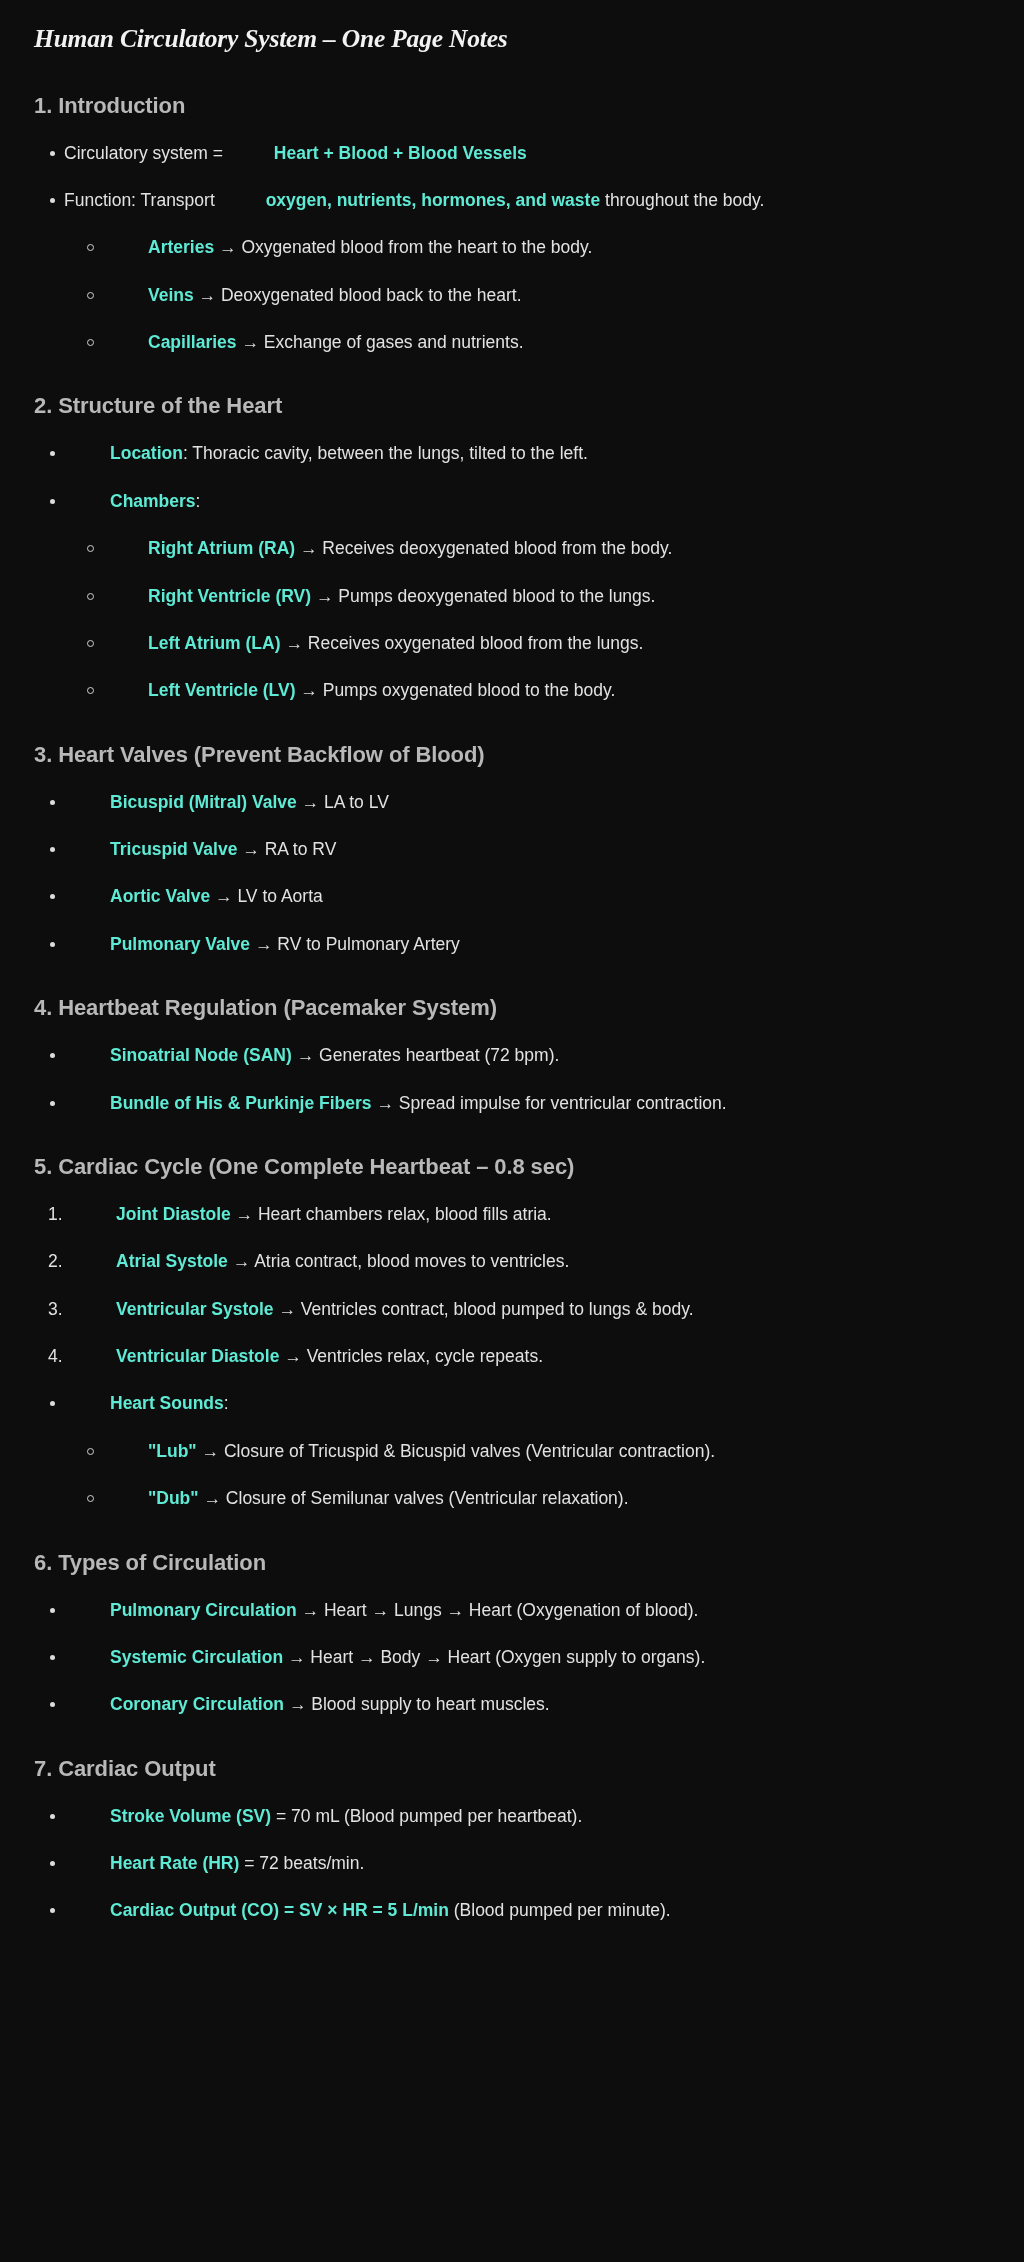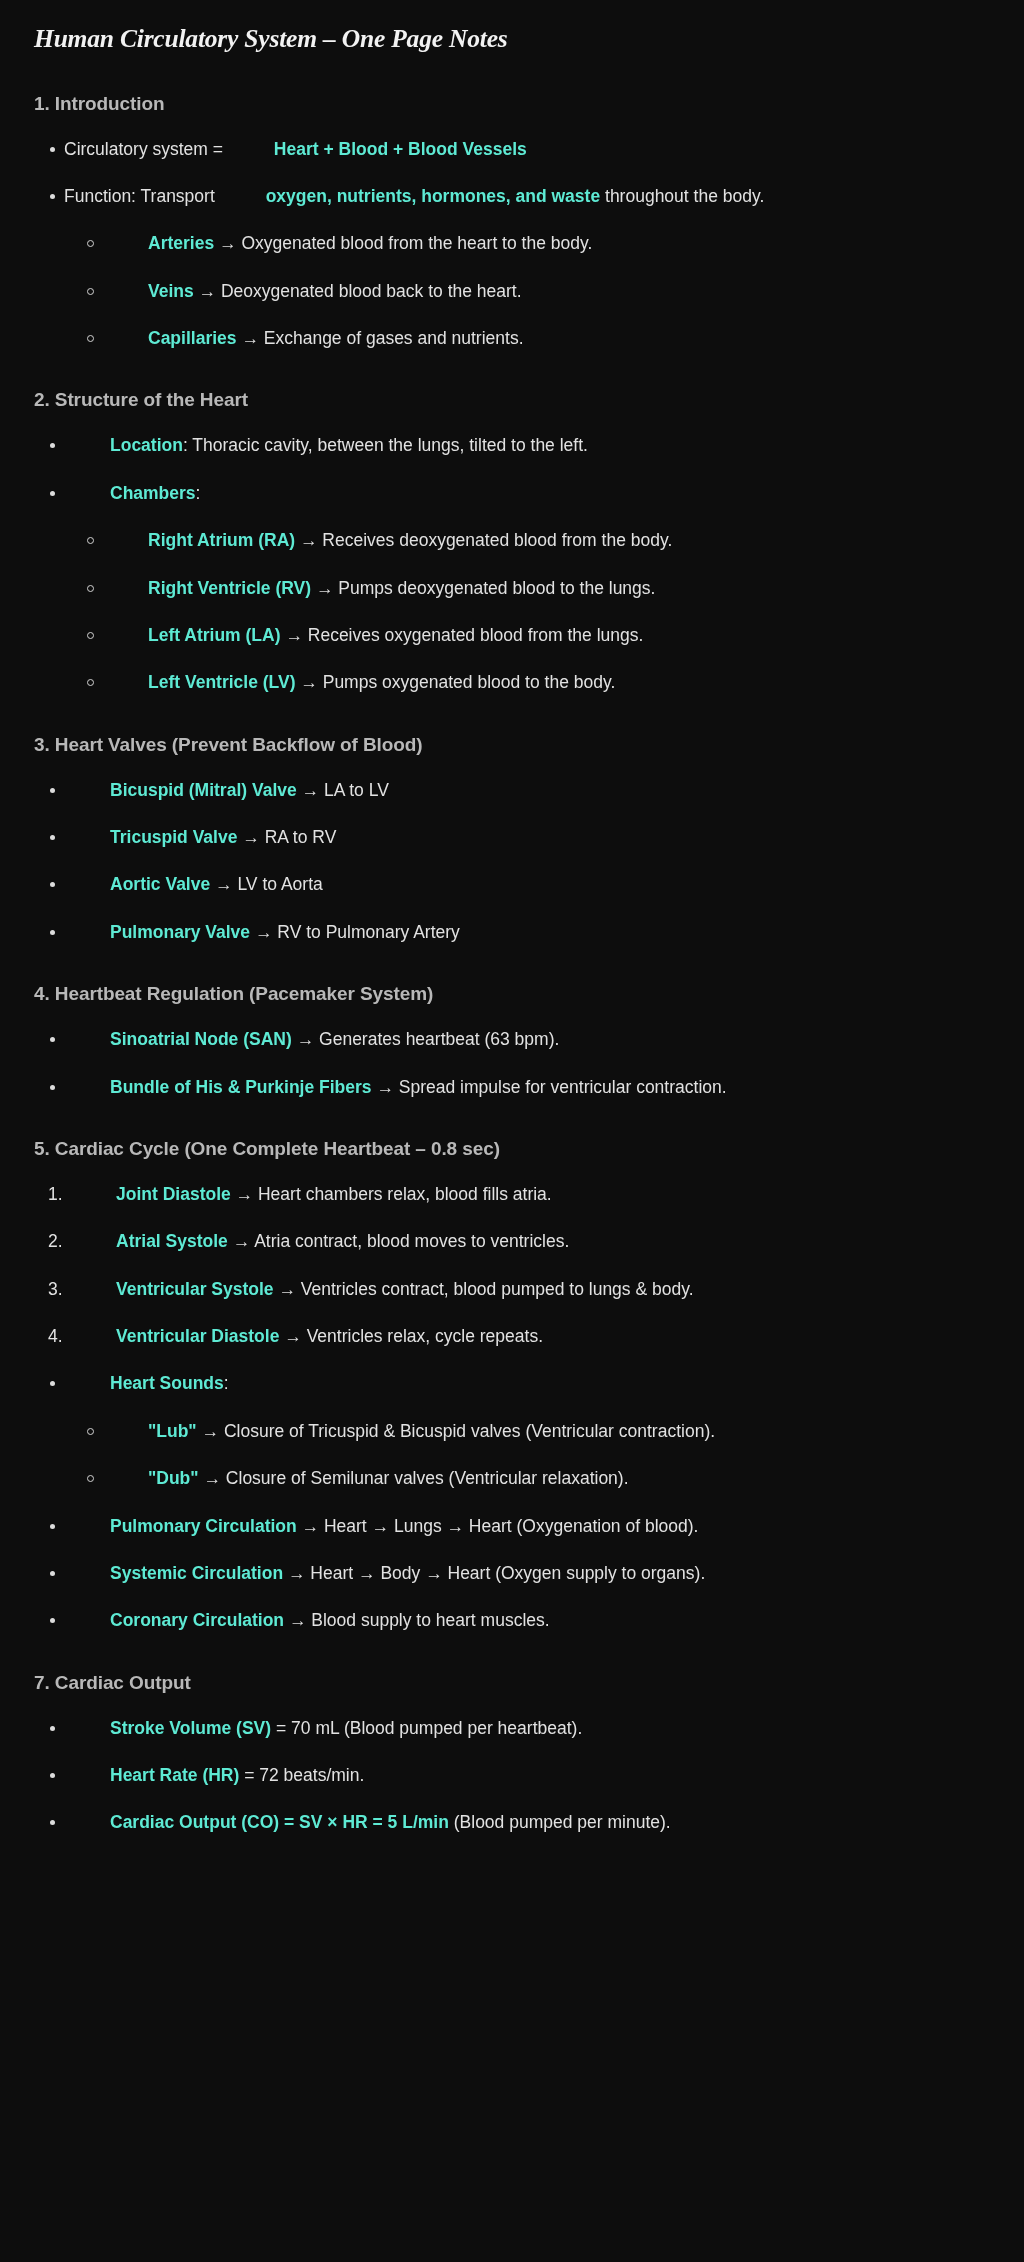--- a/index.html
+++ b/index.html
@@ -28,21 +28,21 @@
     color: #f2f2f2;
     letter-spacing: -0.2px;
     margin: 10px 0 0 8px;
     line-height: 1.2;
     font-family: Liberation Serif, serif;
   }
 
   
   .section { margin-top: 0; }
   .section-heading {
-    font-size: 19px;
+    font-size: 22px;
     font-weight: 600;
     color: #b8b8b8;
     margin: 38px 0 0 8px;
     letter-spacing: -0.1px;
   }
 
   
   ul.level1, ol.level1 {
     list-style: none;
     margin: 22px 0 0 0;
@@ -195,21 +195,21 @@
       <li class="bullet-item">
         <strong>Pulmonary Valve</strong><span class="arrow"> → </span><span>RV to Pulmonary Artery</span>
       </li>
     </ul>
   </div>
 
   <div class="section">
     <div class="section-heading">4. Heartbeat Regulation (Pacemaker System)</div>
     <ul class="level1">
       <li class="bullet-item">
-        <strong>Sinoatrial Node (SAN)</strong><span class="arrow"> → </span><span>Generates heartbeat (63 bpm).</span>
+        <strong>Sinoatrial Node (SAN)</strong><span class="arrow"> → </span><span>Generates heartbeat (72 bpm).</span>
       </li>
       <li class="bullet-item">
         <strong>Bundle of His &amp; Purkinje Fibers</strong><span class="arrow"> → </span><span>Spread impulse for ventricular contraction.</span>
       </li>
     </ul>
   </div>
 
   <div class="section">
     <div class="section-heading">5. Cardiac Cycle (One Complete Heartbeat – 0.8 sec)</div>
     <ol class="numbered">
@@ -235,20 +235,21 @@
       <li class="subbullet-item">
         <strong>"Lub"</strong><span class="arrow"> → </span><span>Closure of Tricuspid &amp; Bicuspid valves (Ventricular contraction).</span>
       </li>
       <li class="subbullet-item">
         <strong>"Dub"</strong><span class="arrow"> → </span><span>Closure of Semilunar valves (Ventricular relaxation).</span>
       </li>
     </ul>
   </div>
 
   <div class="section">
+    <div class="section-heading">6. Types of Circulation</div>
     <ul class="level1">
       <li class="bullet-item">
         <strong>Pulmonary Circulation</strong><span class="arrow"> → </span><span>Heart → Lungs → Heart (Oxygenation of blood).</span>
       </li>
       <li class="bullet-item">
         <strong>Systemic Circulation</strong><span class="arrow"> → </span><span>Heart → Body → Heart (Oxygen supply to organs).</span>
       </li>
       <li class="bullet-item">
         <strong>Coronary Circulation</strong><span class="arrow"> → </span><span>Blood supply to heart muscles.</span>
       </li>

